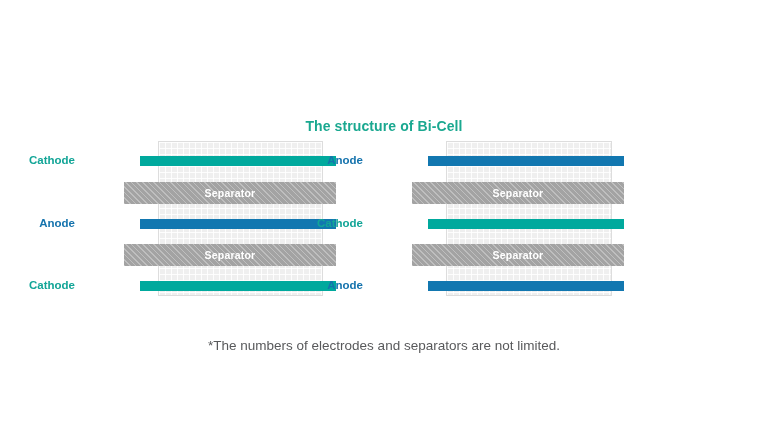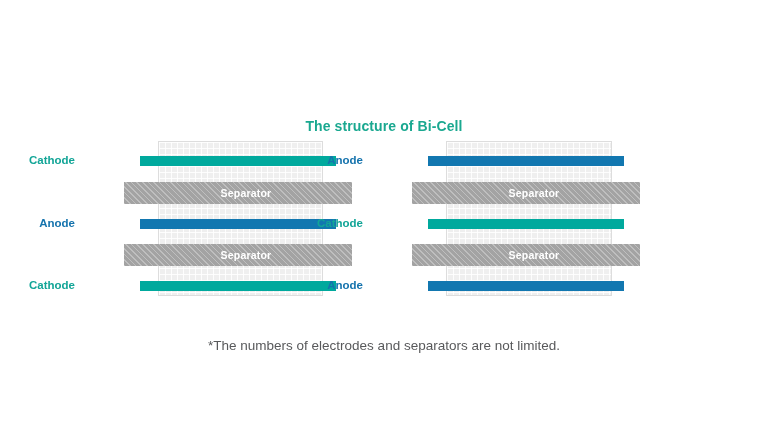--- a/index.html
+++ b/index.html
@@ -116,21 +116,20 @@
     background-image: repeating-linear-gradient(
       45deg,
       rgba(255,255,255,0.30) 0px,
       rgba(255,255,255,0.30) 1px,
       rgba(255,255,255,0.00) 1px,
       rgba(255,255,255,0.00) 4px
     );
     display: flex;
     align-items: center;
     justify-content: center;
-    padding-left: 16px;
   }
   .separator-text {
     font-size: 10.5px;
     font-weight: bold;
     color: #ffffff;
     letter-spacing: 0.2px;
     line-height: 1;
   }
 
   

